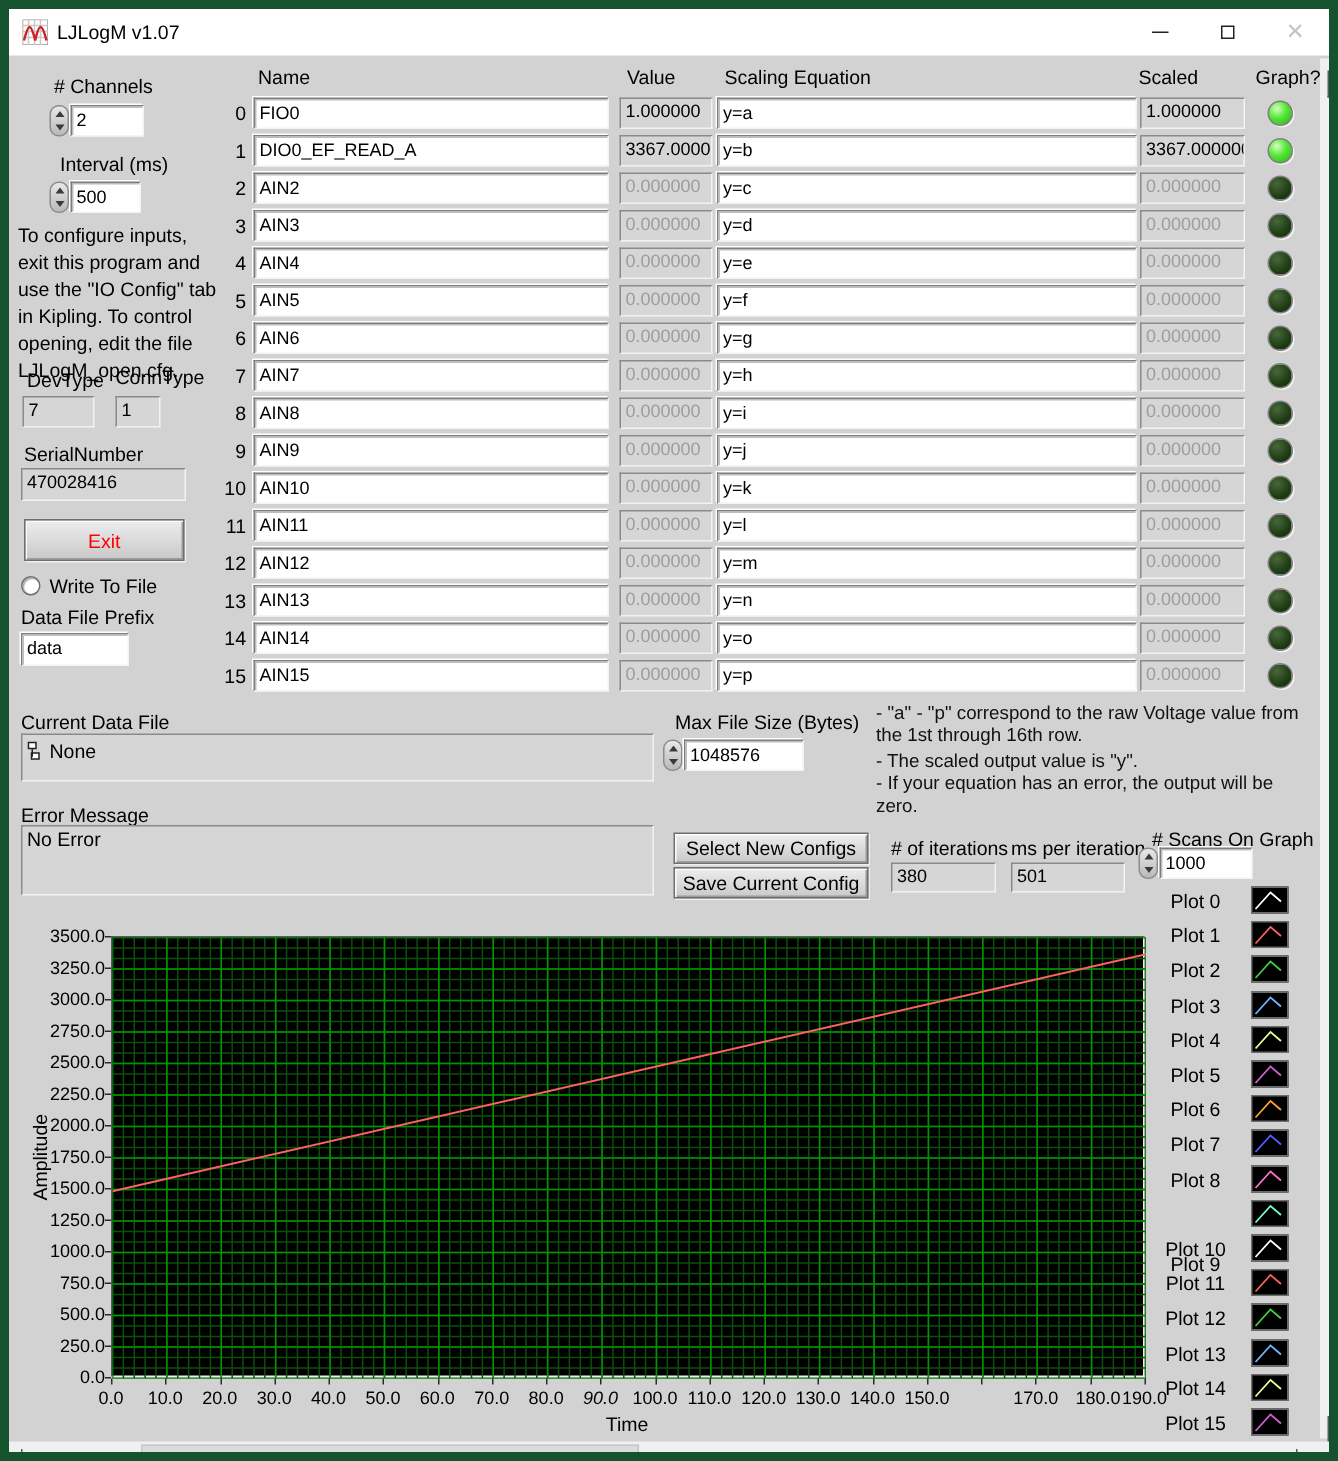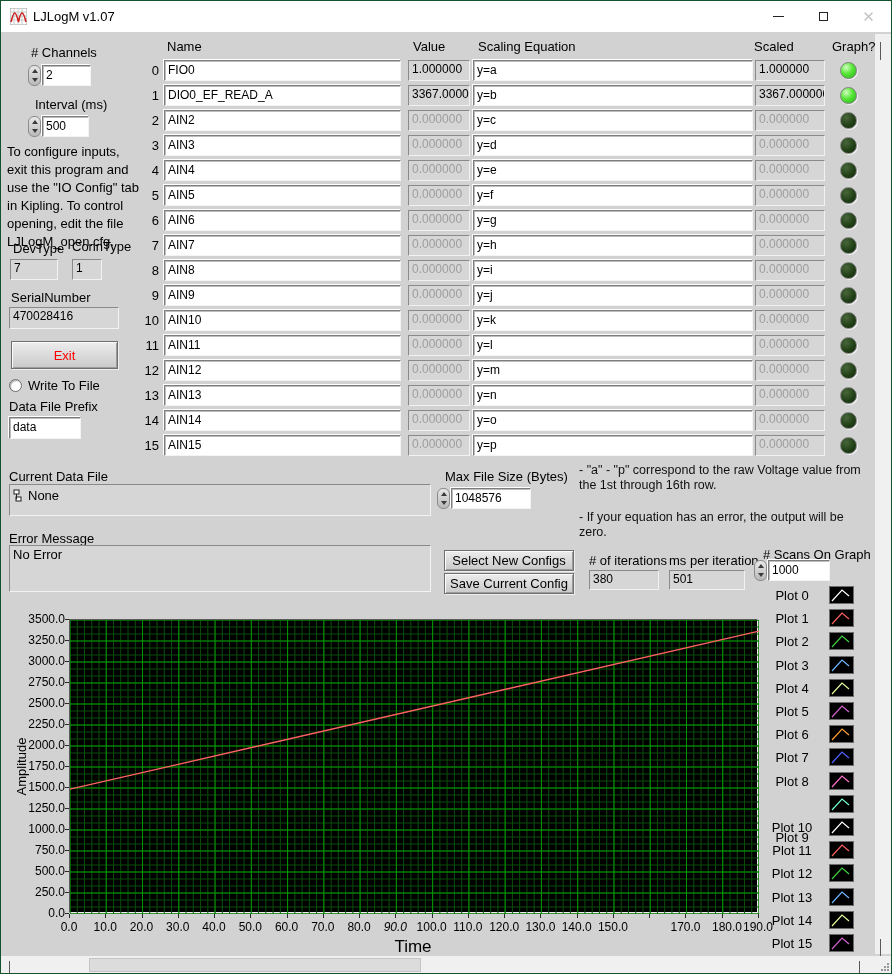--- a/index.html
+++ b/index.html
@@ -1,21 +1,21 @@
 <!DOCTYPE html>
 <html><head>
 <meta charset="utf-8">
 <style>
   * { margin:0; padding:0; box-sizing:border-box; }
   html,body { background:#777; }
   body { font-family:"Liberation Sans", sans-serif; }
   .window {
     position:relative; width:892px; height:974px;
     background:#d2d2d2; overflow:hidden;
-    border:1px solid #14532d;
+    border:6px solid #14532d;
   }
   .abs { position:absolute; }
   
   .titlebar { position:absolute; left:0; top:0; width:100%; height:31px; background:#ffffff; }
   .titlebar .title { position:absolute; left:32px; top:8px; font-size:13px; color:#000; }
   .appicon { position:absolute; left:9px; top:7px; width:17px; height:17px; }
   .capbtn { position:absolute; top:0; width:45px; height:31px; display:flex; align-items:center; justify-content:center; }
   .glyph-min { width:11px; height:0; border-top:1px solid #222; }
   .glyph-max { width:9px; height:9px; border:1px solid #222; }
   .glyph-close { font-size:15px; color:#c3c3c3; line-height:1; }
@@ -262,36 +262,37 @@
   <div class="abs spinner" style="left:436px;top:487px;">
       <span class="tri-up"></span>
       <span class="tri-dn"></span>
     </div>
   <div class="abs box-white" style="left:450px;top:487px;width:80px;height:21px;">1048576</div>
 
   <div class="abs btn3d" style="left:443px;top:549px;width:130px;height:21px;">Select New Configs</div>
   <div class="abs btn3d" style="left:443px;top:572px;width:130px;height:21px;">Save Current Config</div>
 
   <div class="abs small-note" style="left:578px;top:462px;width:284px;">- "a" - "p" correspond to the raw Voltage value from the 1st through 16th row.</div>
+  <div class="abs small-note" style="left:578px;top:494px;width:284px;">- The scaled output value is "y".</div>
   <div class="abs small-note" style="left:578px;top:509px;width:290px;">- If your equation has an error, the output will be zero.</div>
 
   <div class="abs lbl" style="left:588px;top:552px;"># of iterations</div>
   <div class="abs box-gray" style="left:588px;top:569px;width:70px;height:20px;">380</div>
   <div class="abs lbl" style="left:668px;top:552px;">ms per iteration</div>
   <div class="abs box-gray" style="left:668px;top:569px;width:76px;height:20px;">501</div>
 
   <div class="abs lbl" style="left:762px;top:546px;"># Scans On Graph</div>
   <div class="abs spinner" style="left:753px;top:559px;">
       <span class="tri-up"></span>
       <span class="tri-dn"></span>
     </div>
   <div class="abs box-white" style="left:767px;top:559px;width:62px;height:21px;">1000</div>
 
   <div class="abs lbl" style="left:-8px;top:758px;transform:rotate(-90deg);font-size:13px;">Amplitude</div>
-  <div class="abs lbl" style="left:382px;top:936px;width:60px;text-align:center;font-size:17px;">Time</div>
+  <div class="abs lbl" style="left:382px;top:936px;width:60px;text-align:center;font-size:13px;">Time</div>
   <div id="graph-area">
       <div class="abs plotframe" style="left: 68px; top: 618px; width: 689px; height: 294px; background: rgb(0, 0, 0);"><svg width="689" height="294" viewBox="0 0 689 294">
           <line x1="0" y1="0" x2="0" y2="294" stroke="#0b4f0b" stroke-width="1"></line>
           <line x1="7.252631578947368" y1="0" x2="7.252631578947368" y2="294" stroke="#0b4f0b" stroke-width="1"></line>
           <line x1="14.505263157894737" y1="0" x2="14.505263157894737" y2="294" stroke="#0b4f0b" stroke-width="1"></line>
           <line x1="21.757894736842108" y1="0" x2="21.757894736842108" y2="294" stroke="#0b4f0b" stroke-width="1"></line>
           <line x1="29.010526315789473" y1="0" x2="29.010526315789473" y2="294" stroke="#0b4f0b" stroke-width="1"></line>
           <line x1="36.26315789473684" y1="0" x2="36.26315789473684" y2="294" stroke="#0b4f0b" stroke-width="1"></line>
           <line x1="43.515789473684215" y1="0" x2="43.515789473684215" y2="294" stroke="#0b4f0b" stroke-width="1"></line>
           <line x1="50.768421052631574" y1="0" x2="50.768421052631574" y2="294" stroke="#0b4f0b" stroke-width="1"></line>

